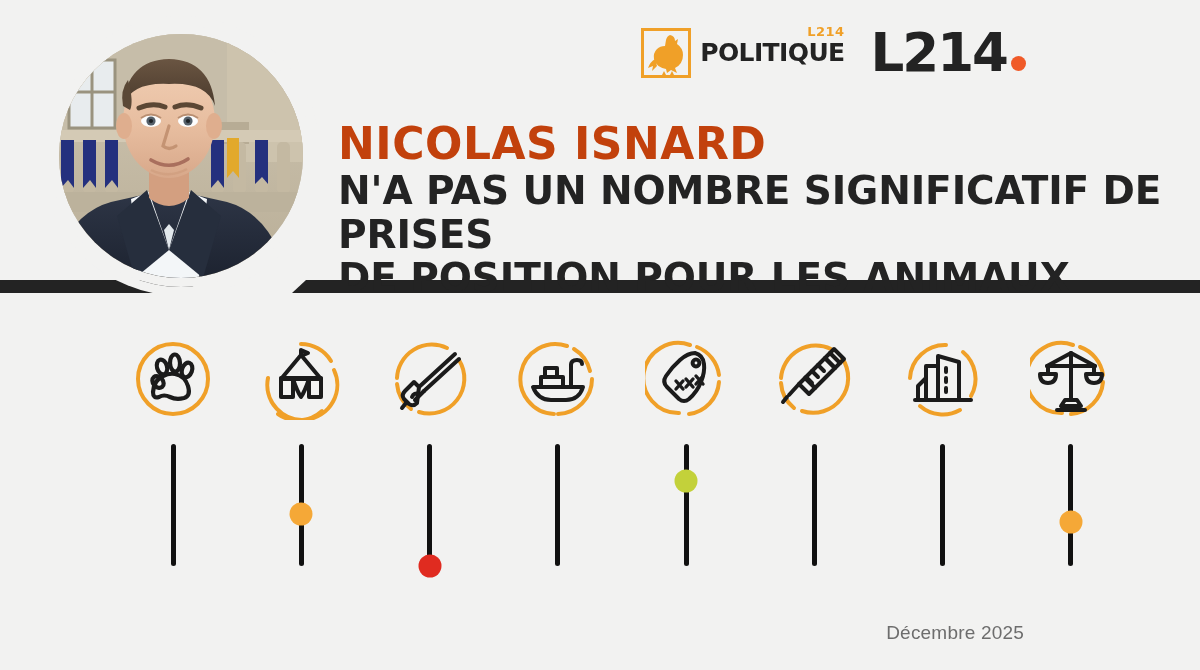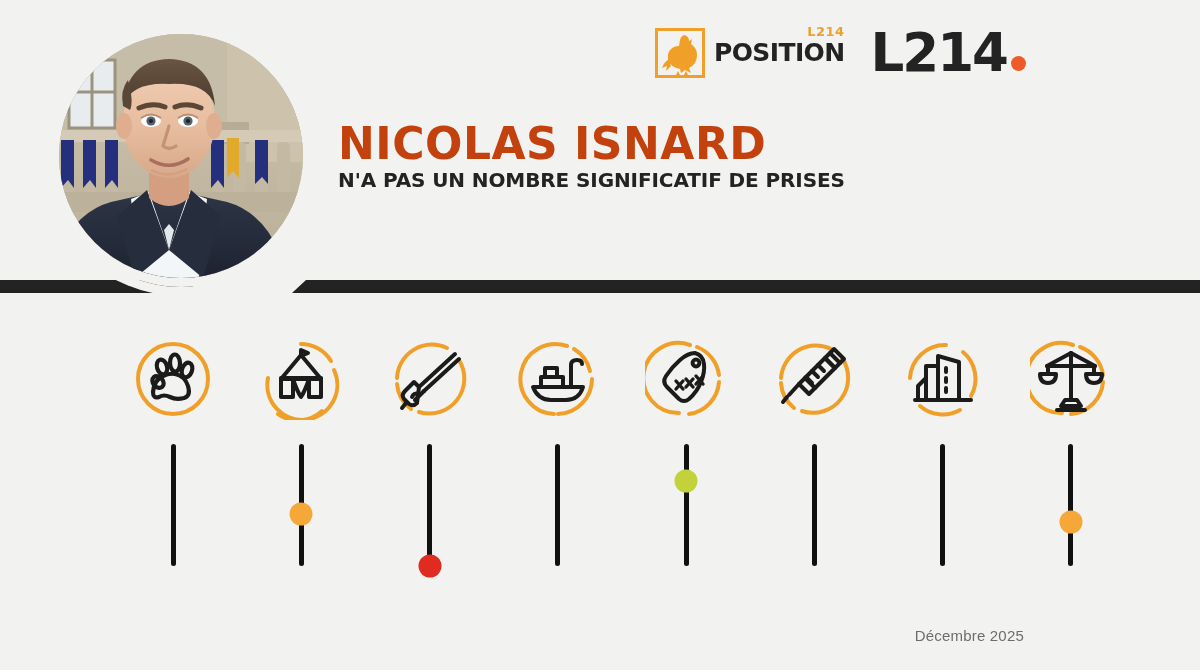--- a/index.html
+++ b/index.html
@@ -146,21 +146,21 @@
     font-size: 44px;
     letter-spacing: 0.5px;
     line-height: 1.0;
     color: #c2410c;
     margin: 0 0 3px 0;
     text-transform: uppercase;
   }
   .title-sub {
     font-family: "DejaVu Sans", sans-serif;
     font-weight: bold;
-    font-size: 20px;
+    font-size: 39px;
     letter-spacing: -0.1px;
     line-height: 1.12;
     color: #232323;
     margin: 0;
     text-transform: uppercase;
   }
 
   
   .criteria {
     position: absolute;
@@ -207,21 +207,21 @@
     left: 50%;
     transform: translate(-50%, -50%);
   }
 
   
   .footer-date {
     position: absolute;
     right: 32px;
     bottom: 26px;
     font-family: "Liberation Sans", sans-serif;
-    font-size: 15px;
+    font-size: 19px;
     color: #6d6d6d;
     letter-spacing: 0.2px;
   }
 </style>
 </head>
 <body>
 
 <div id="card">
 
   <svg class="header-divider" width="1200" height="13" viewBox="0 0 1200 13">
@@ -328,33 +328,34 @@
     <div class="logo-pa">
       <div class="pa-badge">
         <svg width="44" height="44" viewBox="0 0 44 44" style="position:absolute;left:0;top:0;">
           <path d="M26 4 q5 1 5 6 l3 -2 l-1 5 q6 4 6 11 q0 9 -8 13 l2 5 l-6 -3 l-4 3 l-1 -4 q-10 -2 -12 -10 q-1 -6 3 -10 q3 -3 8 -3 l1 -6 q1 -4 4 -5 z" fill="#f0a028"></path>
           <path d="M11 28 q-5 3 -7 9 l5 -2 l-1 5 l5 -5 z" fill="#f0a028"></path>
           <path d="M20 40 l2 4 l-4 0 z M28 40 l2 4 l-4 0 z" fill="#f0a028"></path>
         </svg>
       </div>
       <div class="pa-words">
         <span class="pa-sup">L214</span>
-        <span class="pa-line">POSITION</span>
+        <span class="pa-line">POLITIQUE</span>
       </div>
     </div>
 
     <div class="logo-l214">
       <span>L214</span>
       <span class="l214-dot"></span>
     </div>
   </div>
 
   <div class="title-block">
     <h1 class="title-name">NICOLAS ISNARD</h1>
     <p class="title-sub">N'A PAS UN NOMBRE SIGNIFICATIF DE PRISES</p>
+    <p class="title-sub">DE POSITION POUR LES ANIMAUX</p>
   </div>
 
   <div class="criteria">
 
     <div class="criterion">
       <div class="criterion-icon">
         <svg width="82" height="82" viewBox="0 0 82 82">
           <circle cx="41" cy="41" r="35" fill="none" stroke="#f0a028" stroke-width="4"></circle>
           <g fill="none" stroke="#1b1b1b" stroke-width="4.2" stroke-linejoin="round">
             <ellipse cx="30" cy="29" rx="5" ry="7.5" transform="rotate(-16 30 29)"></ellipse>

